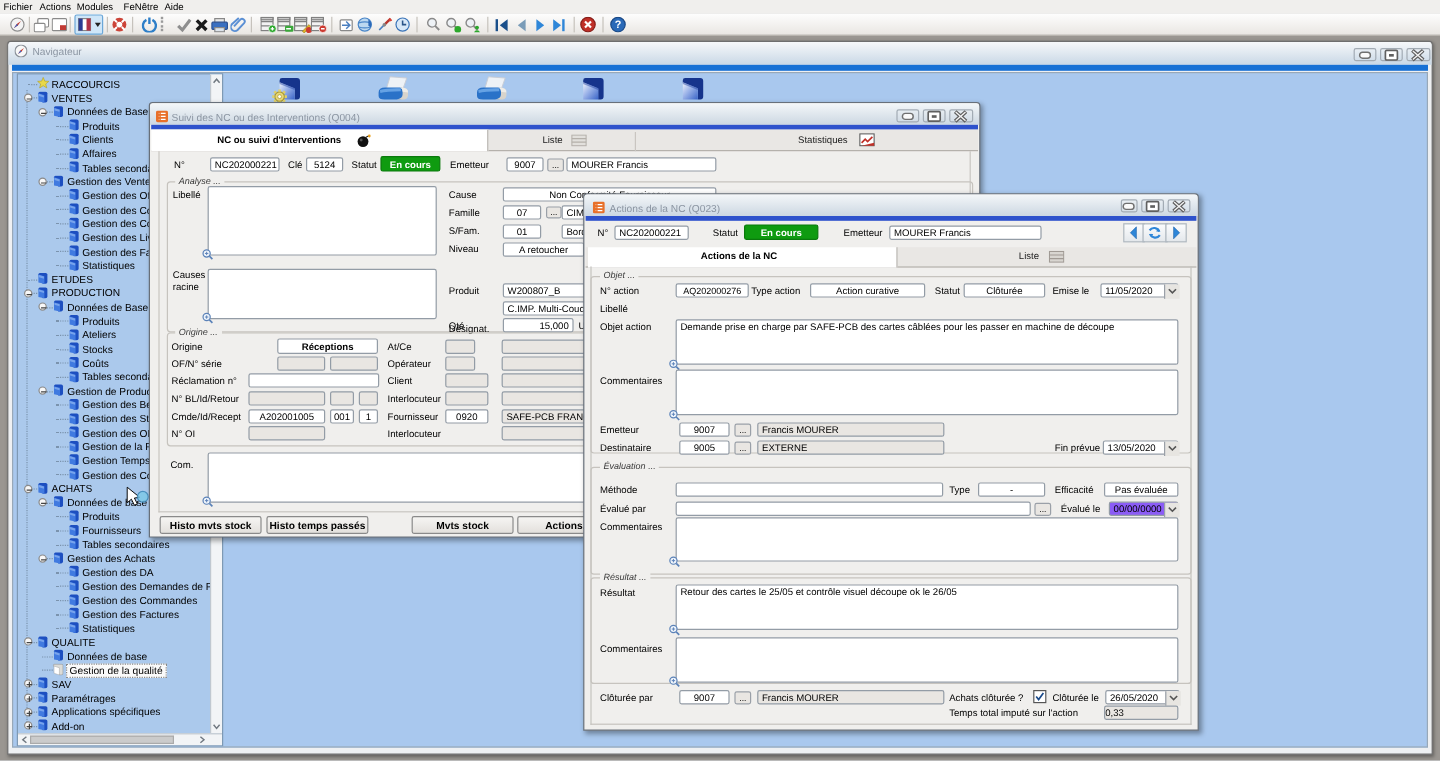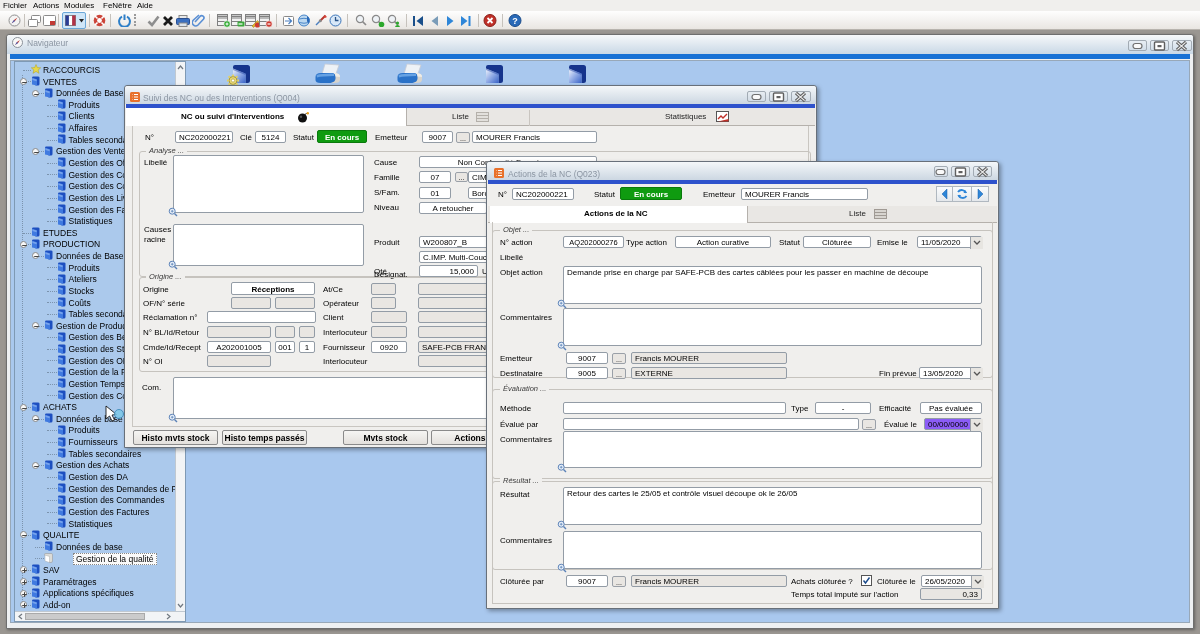--- a/index.html
+++ b/index.html
@@ -582,21 +582,21 @@
       <path d="M1 1.8 Q1 0.5 2.2 0.5 L7 0.5 Q8.5 0.5 8.5 1.8 L8.5 8 Q8.5 9.5 7 9.5 L4.5 9.5 Z" fill="#1d4fc0"></path>
       <path d="M1 1.8 L6 3.2 L6 9.5 L1 8.5 Z" fill="#407ae0"></path>
       <path d="M1.4 2.2 L5.6 3.5 L5.6 5.2 L1.4 4 Z" fill="#78a4ec"></path>
     </svg>
 <div class="ab nw" style="left:56px;top:541.7px;font-size:8.5px;color:#000;">Données de base</div>
 <div class="ab" style="left:35px;top:558.2px;width:9px;height:1px;border-top:1px dotted #7b93ad;"></div>
 <svg class="ab" style="left:44px;top:552.8600000000001px" width="9" height="10" viewBox="0 0 9 10">
       <path d="M0.5 1.5 Q0.5 0.5 1.5 0.5 L7 0.5 Q8.5 0.5 8.5 1.5 L8.5 8 Q8.5 9.5 7 9.5 L5.5 9.5 Z" fill="#dcdcd8" stroke="#909090" stroke-width="0.5"></path>
       <path d="M1 2 L5.5 3.5 L5.5 9.5 L1 8 Z" fill="#fff" stroke="#a0a0a0" stroke-width="0.4"></path>
     </svg>
-<div class="ab nw" style="left:73px;top:552.7px;font-size:8.5px;background:#fafafa;border:1px dotted #888;padding:0 2px;color:#000;">Gestion de la qualité</div>
+<div class="ab nw" style="left:55px;top:552.7px;font-size:8.5px;background:#fafafa;border:1px dotted #888;padding:0 2px;color:#000;">Gestion de la qualité</div>
 <div class="ab" style="left:22.5px;top:569.8px;width:8.5px;height:1px;border-top:1px dotted #7b93ad;"></div>
 <div class="ab" style="left:19.5px;top:566.3px;width:7px;height:7px;background:#f8f8f8;border:1px solid #8a8a8a;border-radius:50%;"></div>
 <svg class="ab" style="left:19.5px;top:566.3px" width="9" height="9">
       <line x1="2.2" y1="4.5" x2="6.8" y2="4.5" stroke="#444" stroke-width="1"></line>
       <line x1="4.5" y1="2.2" x2="4.5" y2="6.8" stroke="#444" stroke-width="1"></line>
     </svg>
 <svg class="ab" style="left:31px;top:564.4900000000001px" width="9" height="10" viewBox="0 0 9 10">
       <path d="M1 1.8 Q1 0.5 2.2 0.5 L7 0.5 Q8.5 0.5 8.5 1.8 L8.5 8 Q8.5 9.5 7 9.5 L4.5 9.5 Z" fill="#1d4fc0"></path>
       <path d="M1 1.8 L6 3.2 L6 9.5 L1 8.5 Z" fill="#407ae0"></path>
       <path d="M1.4 2.2 L5.6 3.5 L5.6 5.2 L1.4 4 Z" fill="#78a4ec"></path>
@@ -966,13 +966,13 @@
 <svg class="ab" style="left:862px;top:576px" width="9" height="9" viewBox="0 0 9 9">
       <path d="M1.5 4.5 L3.5 7 L7.5 1.5" stroke="#1a4a8a" stroke-width="1.4" fill="none"></path>
     </svg>
 <div class="ab nw" style="left:877px;top:577px;font-size:8px;color:#000;">Clôturée le</div>
 <div class="ab nw bb" style="left:921px;top:575px;width:62px;height:12px;background:#fff;border:1px solid #939ca6;border-radius:2px;font-size:8px;color:#000;line-height:12px;overflow:hidden;padding-left:3px;">26/05/2020</div>
 <div class="ab" style="left:971px;top:576px;width:13px;height:12px;background:#e7e5e1;border-left:1px solid #9aa0a8;"></div>
 <svg class="ab" style="left:974px;top:579px" width="8" height="6">
       <path d="M1 1 L4 4 L7 1" stroke="#555" stroke-width="1.3" fill="none"></path>
     </svg>
 <div class="ab nw" style="left:791px;top:590px;font-size:8px;color:#000;">Temps total imputé sur l'action</div>
-<div class="ab nw bb" style="left:920px;top:588px;width:62px;height:12px;background:#e9e6e2;border:1px solid #939ca6;border-radius:2px;font-size:8px;color:#000;line-height:12px;overflow:hidden;text-align:right;padding-right:3px;">0,33</div>
+<div class="ab nw bb" style="left:920px;top:588px;width:62px;height:12px;background:#e9e6e2;border:1px solid #939ca6;border-radius:2px;font-size:8px;color:#000;line-height:12px;overflow:hidden;padding-right:3px;">0,33</div>
 </div>
 </body></html>

